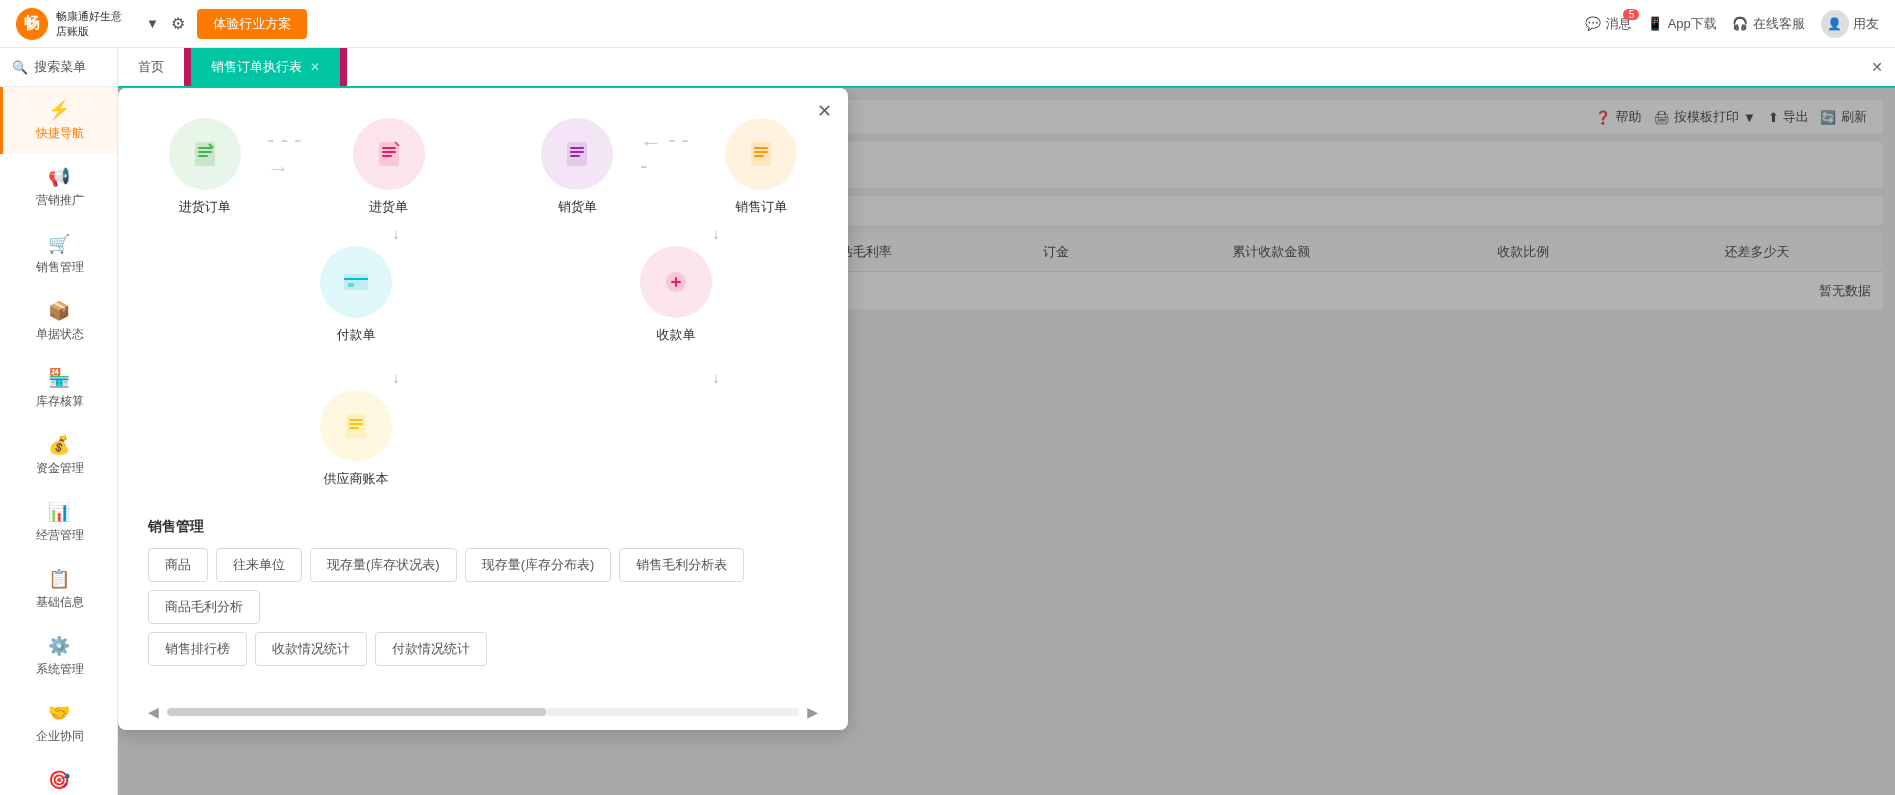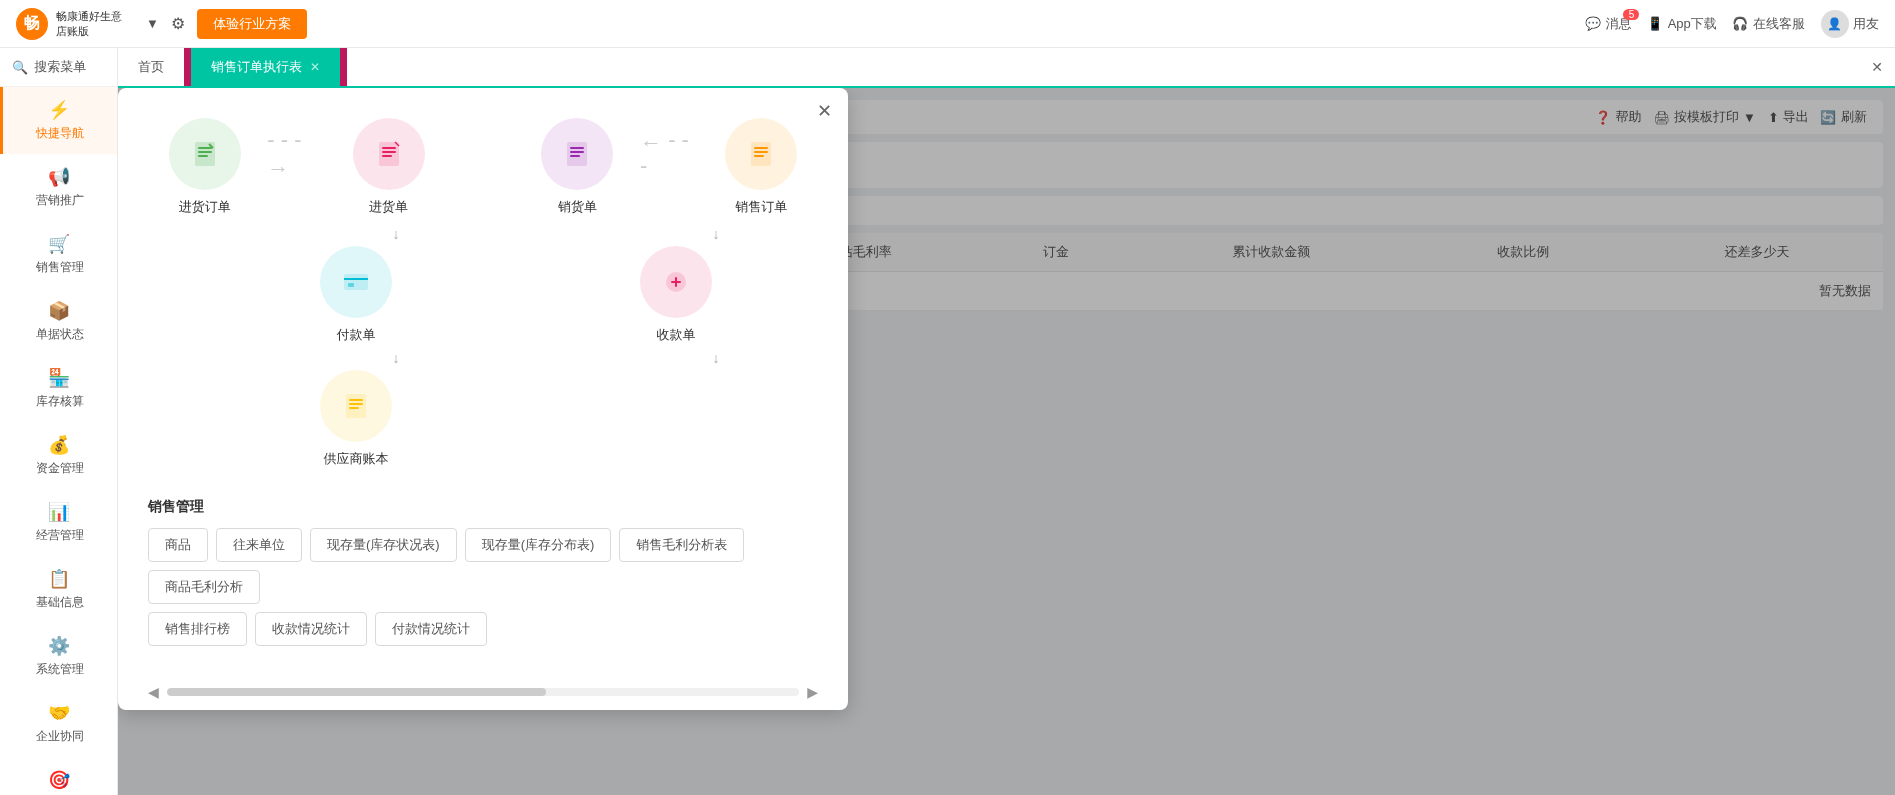--- a/index.html
+++ b/index.html
@@ -336,21 +336,21 @@
                   <span class="flow-label">销售订单</span>
                 </div>
               </div>
 
               <div style="display: flex; padding-left: 188px; gap: 0; margin-bottom: 4px;">
                 <div style="width: 120px; text-align: center; color: #aaa; font-size: 14px;">↓</div>
                 <div style="width: 200px;"></div>
                 <div style="width: 120px; text-align: center; color: #aaa; font-size: 14px;">↓</div>
               </div>
 
-              <div style="display: flex; padding-left: 148px; gap: 0; margin-bottom: 6px;">
+              <div style="display: flex; padding-left: 148px; gap: 0; margin-bottom: 26px;">
 
                 <div class="flow-node">
                   <div class="flow-circle circle-teal">
                     <svg width="32" height="32" viewBox="0 0 32 32" fill="none">
                         <rect x="4" y="8" width="24" height="16" rx="2" fill="#00bcd4" opacity="0.15"></rect>
                         <path d="M4 13h24" stroke="#00bcd4" stroke-width="2"></path>
                         <rect x="8" y="17" width="6" height="4" rx="1" fill="#00bcd4" opacity="0.5"></rect>
                       </svg>
                   </div>
                   <span class="flow-label">付款单</span>

